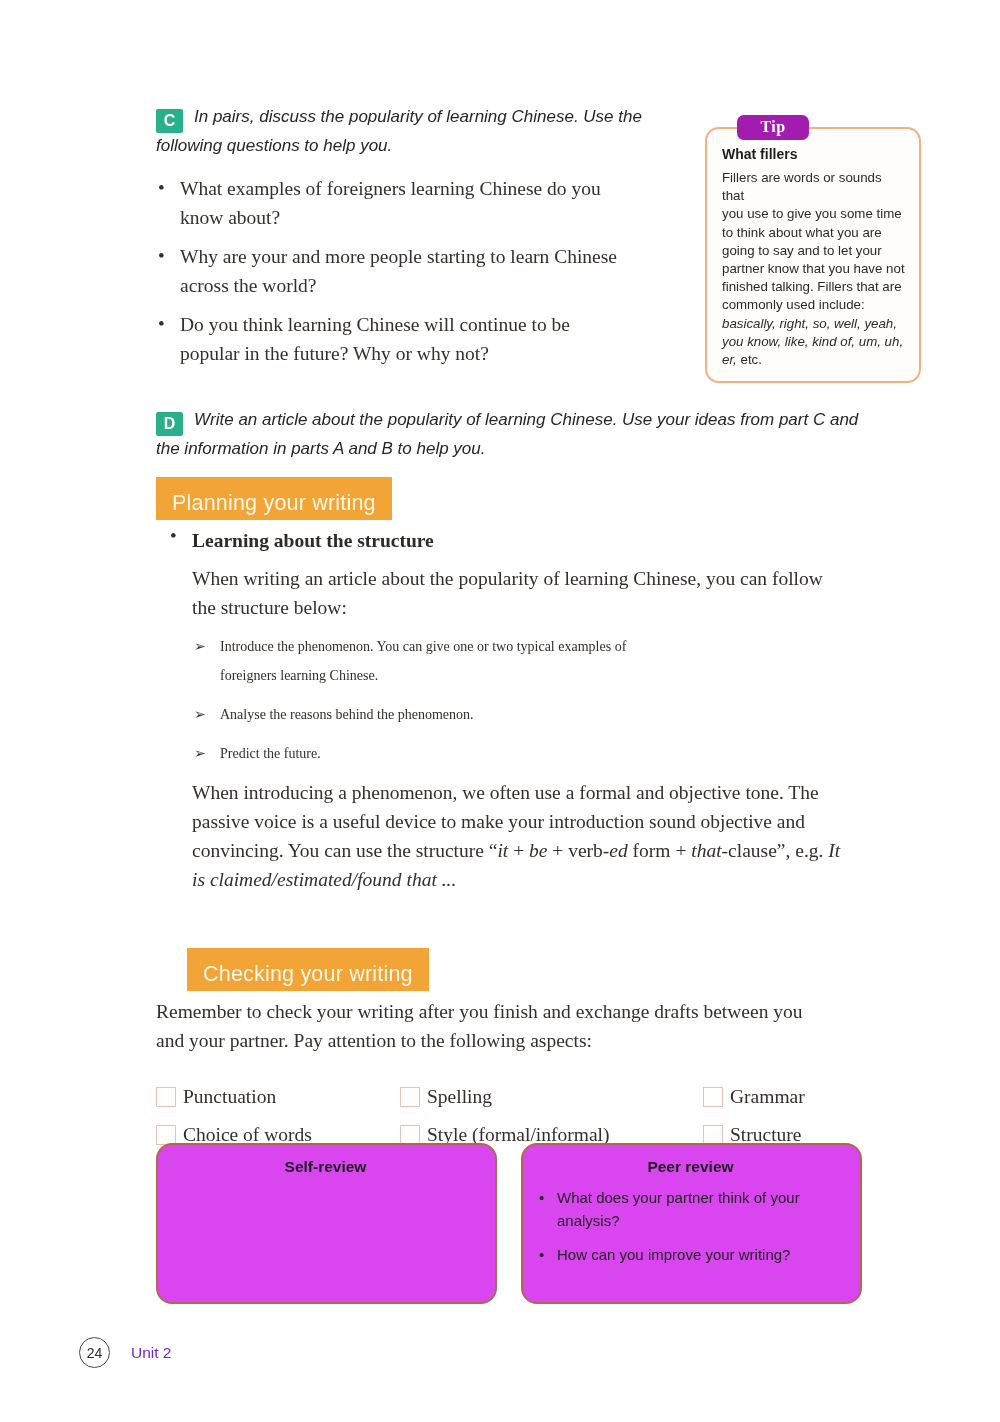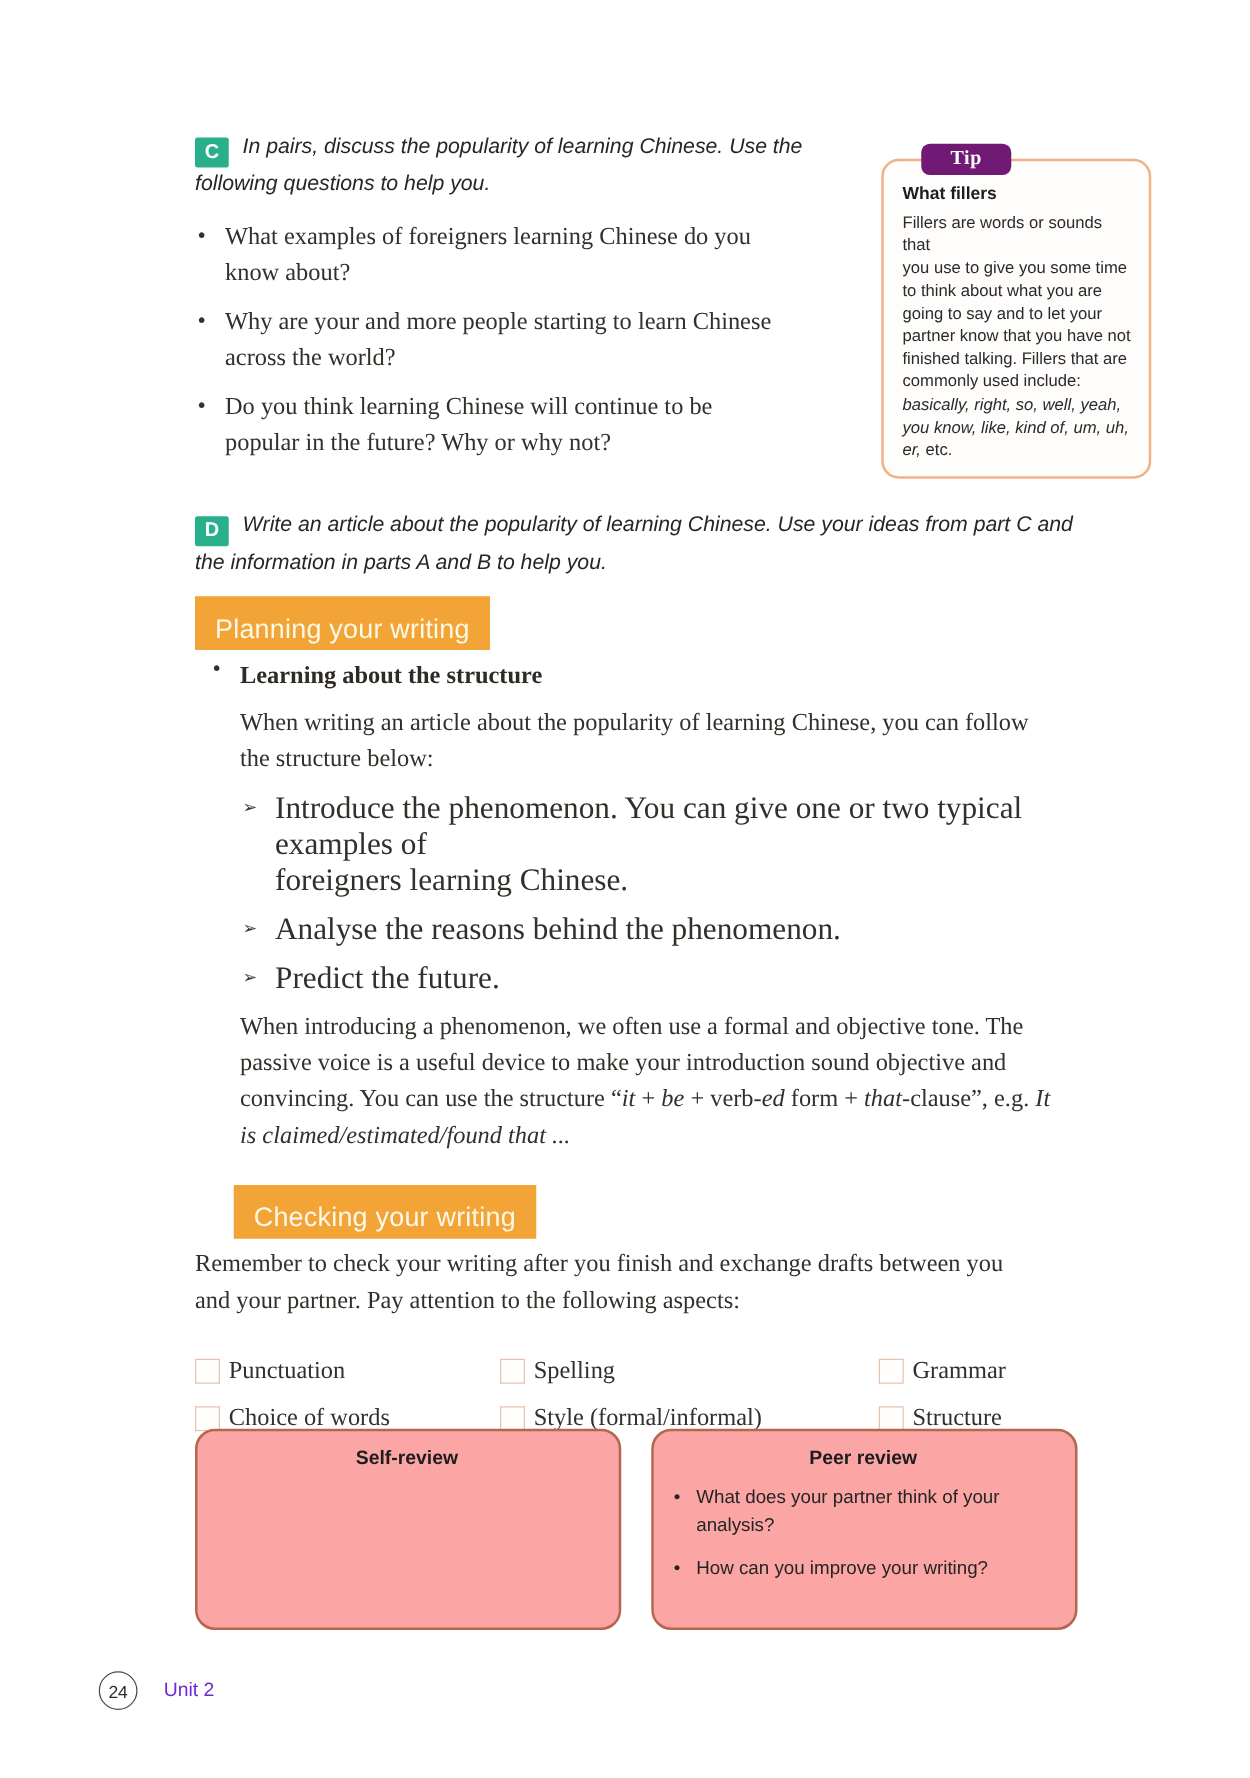--- a/index.html
+++ b/index.html
@@ -35,21 +35,21 @@
   }
 
   
   .tip-box {
     left: 705px; top: 127px; width: 216px; min-height: 233px;
     border: 2px solid #f2b183; border-radius: 14px; background: #fffdfb;
     padding: 17px 13px 12px 15px;
   }
   .tip-tab {
     position: absolute; top: -14px; left: 30px; width: 72px; height: 25px;
-    background: #701a75; border-radius: 7px;
+    background: #a21caf; border-radius: 7px;
     color: #ffffff; font-family: "Liberation Serif", serif; font-weight: bold;
     font-size: 16px; line-height: 24px; text-align: center;
     letter-spacing: 0.5px;
   }
   .tip-title {
     font-family: "Liberation Sans", sans-serif; font-weight: bold;
     font-size: 14px; color: #1d1d1d; margin-bottom: 7px;
   }
   .tip-body {
     font-family: "Liberation Sans", sans-serif; font-size: 13.3px;
@@ -72,21 +72,21 @@
   .planning-body { left: 168px; top: 520px; width: 726px; }
   .topic-item { position: relative; padding-left: 24px; }
   .topic-item::before {
     content: "\2022"; position: absolute; left: 2px; top: -1px; font-size: 19px; color: #332f2b;
   }
   .topic-heading { font-size: 19.5px; font-weight: bold; line-height: 29px; margin-top: 6px; color: #2e2a26; }
   .body-par { font-size: 19.5px; line-height: 29px; margin: 9px 0 0 24px; }
   .step-list { list-style: none; margin: 10px 0 0 26px; }
   .step-list li {
     position: relative; padding-left: 26px; margin-bottom: 10px;
-    font-size: 25px; line-height: 29px;
+    font-size: 14px; line-height: 29px;
   }
   .step-list li::before {
     content: "\27A2"; position: absolute; left: 0; top: 0;
     font-family: "DejaVu Sans", sans-serif; font-size: 14px; color: #3a362f;
   }
 
   
   .checking-body { left: 156px; top: 997px; width: 726px; }
   .checkbox-grid {
     display: grid; grid-template-columns: 244px 303px 1fr;
@@ -97,21 +97,21 @@
     display: inline-block; width: 20px; height: 20px;
     border: 1.5px solid #e6c3b2; background: #fffefd; margin-right: 7px;
     cursor: pointer; flex: 0 0 auto;
   }
   .checkbox-label { font-size: 19.5px; color: #332f2b; }
 
   
   .review-row { left: 156px; top: 1143px; width: 706px; display: flex; gap: 24px; }
   .review-box {
     flex: 1; min-height: 161px; border: 2px solid #b4674f; border-radius: 16px;
-    background: #fca5a5; padding: 13px 14px 10px 12px;
+    background: #d946ef; padding: 13px 14px 10px 12px;
   }
   .review-title {
     font-family: "Liberation Sans", sans-serif; font-weight: bold;
     font-size: 15.5px; color: #1d1d1d; text-align: center; margin-bottom: 10px;
   }
   .review-list { list-style: none; }
   .review-list li {
     position: relative; padding-left: 22px; margin-bottom: 11px;
     font-family: "Liberation Sans", sans-serif; font-size: 15px;
     line-height: 23px; color: #242424;

